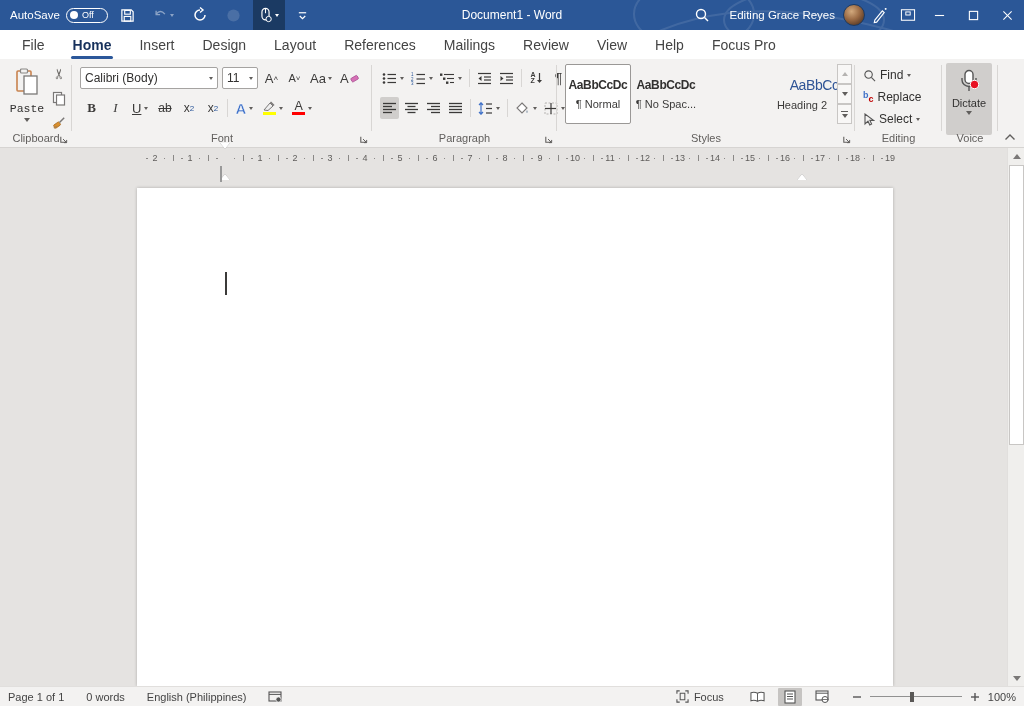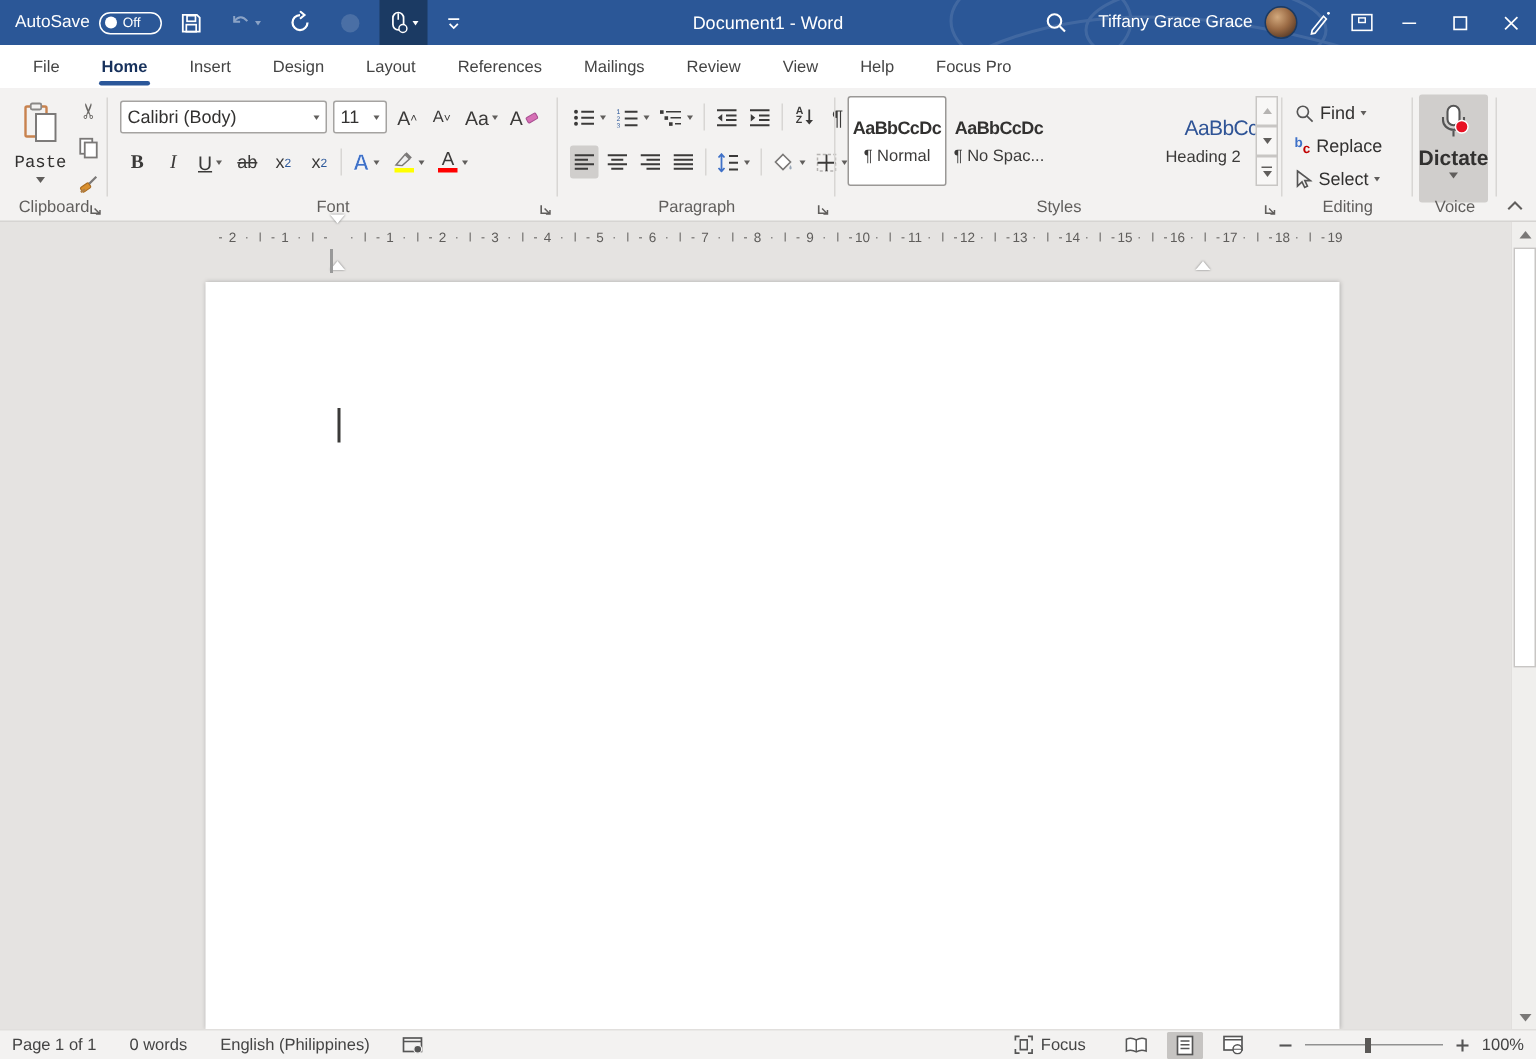--- a/index.html
+++ b/index.html
@@ -23,21 +23,21 @@
   .avatar{width:22px;height:22px;border-radius:50%;background:radial-gradient(circle at 38% 32%,#d2a97d 0%,#9a6a44 45%,#523624 85%);border:1px solid #1b3a63;}
   .winbtn{width:34px;height:30px;display:flex;align-items:center;justify-content:center;}
   .swirl{position:absolute;right:110px;top:-26px;opacity:.10;pointer-events:none;}
   .car{width:0;height:0;border-left:3px solid transparent;border-right:3px solid transparent;border-top:4px solid #605e5c;}
   .car.w{border-top-color:#fff;}
   .car.sm{border-left-width:2.5px;border-right-width:2.5px;border-top-width:3.5px;}
 
   
   .tabrow{position:absolute;left:0;top:30px;width:1024px;height:29px;background:#fff;display:flex;align-items:center;}
   .tabs{display:flex;align-items:center;padding-left:10px;gap:4px;}
-  .tab{padding:6px 12px;font-size:11px;color:#444;position:relative;white-space:nowrap;}
+  .tab{padding:6px 12px;font-size:14px;color:#444;position:relative;white-space:nowrap;}
   .tab.active{color:#17315c;font-weight:bold;}
   .tab.active::after{content:"";position:absolute;left:10px;right:10px;bottom:0;height:3px;background:#2b579a;border-radius:2px;}
   .tabrow-right{position:absolute;right:10px;top:3px;display:flex;gap:10px;}
   .pillbtn{display:flex;align-items:center;gap:5px;border:1px solid #c8c6c4;background:#fff;border-radius:3px;height:23px;padding:0 9px;color:#2b579a;font-size:12.5px;}
 
   
   .ribbon{position:absolute;left:0;top:59px;width:1024px;height:89px;background:#f3f2f1;border-bottom:1px solid #d6d4d2;}
   .grp{position:absolute;top:0;height:88px;}
   .gdiv{position:absolute;top:6px;height:66px;width:1px;background:#d8d6d4;}
   .grp-label{position:absolute;bottom:3px;left:0;right:0;text-align:center;font-size:11px;color:#605e5c;}
@@ -70,21 +70,21 @@
   .s-h{color:#2f5496;}
   .gal-col{position:absolute;top:5px;display:flex;flex-direction:column;}
   .gal-btn{width:15px;height:20px;border:1px solid #c8c6c4;background:#f8f7f6;display:flex;align-items:center;justify-content:center;}
   .tri-up{width:0;height:0;border-left:3.5px solid transparent;border-right:3.5px solid transparent;border-bottom:4px solid #b5b3b1;}
   .tri-dn{width:0;height:0;border-left:3.5px solid transparent;border-right:3.5px solid transparent;border-top:4px solid #605e5c;}
   .more-line{width:7px;height:1.5px;background:#605e5c;margin-bottom:1.5px;}
 
   
   .ed-row{display:flex;align-items:center;gap:4px;height:20px;font-size:12px;color:#323130;}
   .dictate{position:absolute;left:4px;top:4px;width:46px;height:72px;background:#d0cecc;border-radius:2px;display:flex;flex-direction:column;align-items:center;padding-top:6px;gap:2px;}
-  .dictate-txt{font-size:14px;font-weight:bold;}
+  .dictate-txt{font-size:11px;}
   .collapse{position:absolute;right:8px;bottom:6px;}
 
   
   .tabsel{position:absolute;left:2px;top:150px;width:15px;height:16px;background:#fff;border:1px solid #c8c6c4;display:flex;align-items:center;justify-content:center;}
   .h-ruler{position:absolute;left:137px;top:150px;width:756px;height:16px;background:#c8c6c4;}
   .h-active{position:absolute;left:88px;top:0;width:577px;height:16px;background:#f6f5f4;}
   .rnum{position:absolute;top:2.5px;transform:translateX(-50%);font-size:9px;color:#5f5d5b;z-index:2;}
   .rtick{position:absolute;top:5px;width:1px;height:6px;background:#8a8886;z-index:2;}
   .rdot{position:absolute;top:7.5px;width:1.5px;height:1.5px;background:#8a8886;z-index:2;}
   .v-ruler{position:absolute;left:2px;top:188px;width:15px;height:497px;background:#f6f5f4;}
@@ -177,21 +177,21 @@
     </span>
   </div>
   <div class="tb-title">Document1 - Word</div>
   <div class="tb-right">
     <span class="tb-item">
       <svg width="16" height="16" viewBox="0 0 16 16">
           <circle cx="7" cy="7" r="4.5" fill="none" stroke="#fff" stroke-width="1.4"></circle>
           <line x1="10.5" y1="10.5" x2="14" y2="14" stroke="#fff" stroke-width="1.4"></line>
         </svg>
     </span>
-    <span class="tb-user">Tiffany Grace Grace</span>
+    <span class="tb-user">Editing Grace Reyes</span>
     <span class="avatar"></span>
     <span class="tb-item">
       <svg width="17" height="17" viewBox="0 0 18 18">
           <path d="M4 14 L12 4 L14 6 L6 16 L3.5 16.5 Z" fill="none" stroke="#fff" stroke-width="1.2"></path>
           <line x1="14.5" y1="2" x2="16.5" y2="2" stroke="#fff" stroke-width="1.1"></line>
           <line x1="15.5" y1="1" x2="15.5" y2="3" stroke="#fff" stroke-width="1.1"></line>
         </svg>
     </span>
     <span class="tb-item">
       <svg width="16" height="14" viewBox="0 0 18 16">

